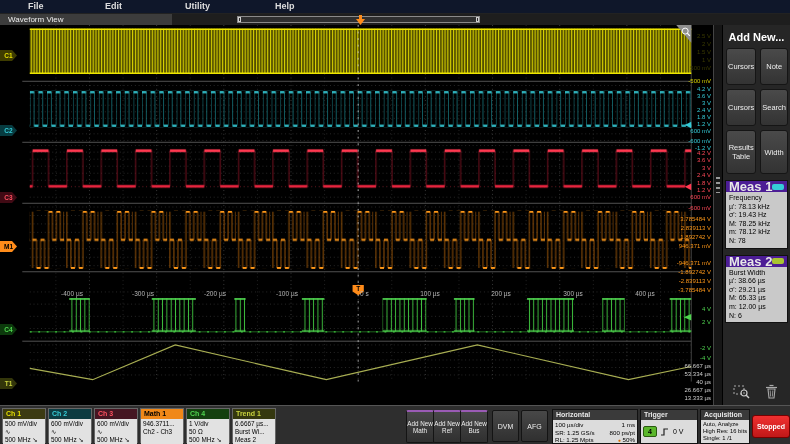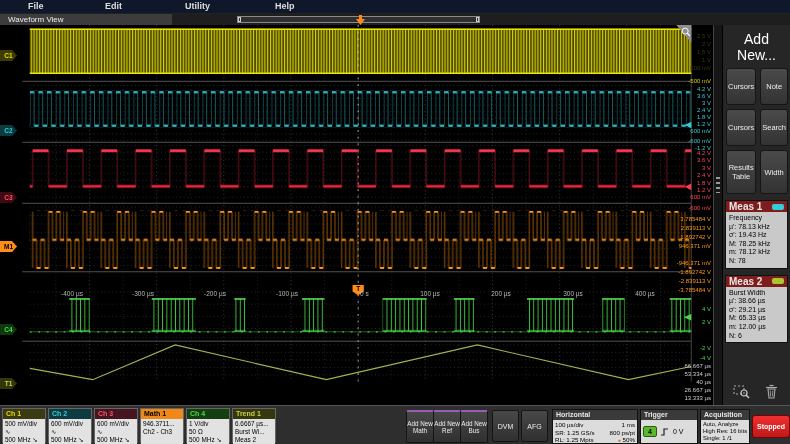--- a/index.html
+++ b/index.html
@@ -26,27 +26,27 @@
   .ylab{position:absolute;right:11px;font-size:6px;line-height:7px;white-space:nowrap;text-align:right;}
   .xlab{position:absolute;top:265px;font-size:6.5px;color:#b5b5b5;width:28px;text-align:center;}
   .handle{position:absolute;left:0;width:17px;height:11px;font-size:6.5px;font-weight:bold;
           text-align:center;line-height:11px;clip-path:polygon(0 0,12px 0,17px 50%,12px 100%,0 100%);}
   
   .grip{position:absolute;left:713px;top:25px;width:9px;height:380px;background:#161616;border-left:1px solid #444;box-sizing:border-box;}
   .grip .dots{position:absolute;left:2px;top:152px;width:4px;height:16px;
               background:repeating-linear-gradient(#999 0 2px,transparent 2px 5px);}
   
   .sidebar{position:absolute;left:722px;top:25px;width:68px;height:380px;background:#262626;border-left:1px solid #000;box-sizing:border-box;}
-  .sb-title{margin-top:6px;text-align:center;font-size:14px;font-weight:normal;color:#fff;}
+  .sb-title{margin-top:6px;text-align:center;font-size:11px;font-weight:bold;color:#fff;}
   .sb-grid{display:grid;grid-template-columns:1fr 1fr;gap:4px;padding:5px 3px 0 3px;}
   .sb-btn{background:linear-gradient(#4a4a4a,#333);border:1px solid #151515;border-radius:3px;
           color:#eee;font-size:7.5px;text-align:center;padding:12px 1px;min-height:11px;
           display:flex;align-items:center;justify-content:center;cursor:pointer;}
   .meas{margin:6px 2px 0 2px;border:1px solid #111;}
-  .meas-hd{height:11px;background:#7f1d1d;color:#e8e8e8;font-size:10px;font-weight:bold;
+  .meas-hd{height:11px;background:#4c1d95;color:#e8e8e8;font-size:13px;font-weight:bold;
            line-height:11px;padding:0 3px;position:relative;}
   .meas-pill{position:absolute;right:3px;top:2.5px;width:12px;height:6px;border-radius:2px;}
   .meas-bd{background:#c9c9c9;color:#000;font-size:7px;line-height:8.6px;padding:2px 3px;}
   .sb-icons{position:absolute;bottom:3px;left:0;width:100%;height:18px;}
   
   .bottombar{position:absolute;left:0;top:405px;width:790px;height:39px;background:#2e2e2e;border-top:1px solid #555;box-sizing:border-box;}
   .badge{position:absolute;top:2px;width:44px;height:35px;border:1px solid #666;box-sizing:border-box;cursor:pointer;}
   .badge .hd{height:10px;font-size:7px;font-weight:bold;line-height:10px;padding-left:3px;}
   .badge .bd{height:23px;background:#e2e2e2;color:#000;font-size:6.4px;line-height:7.8px;padding:1px 2px;white-space:nowrap;overflow:hidden;}
   .b-ch1 .hd{background:#3c3a12;color:#e6df00}.b-ch2 .hd{background:#0d3b41;color:#35ccd8}

